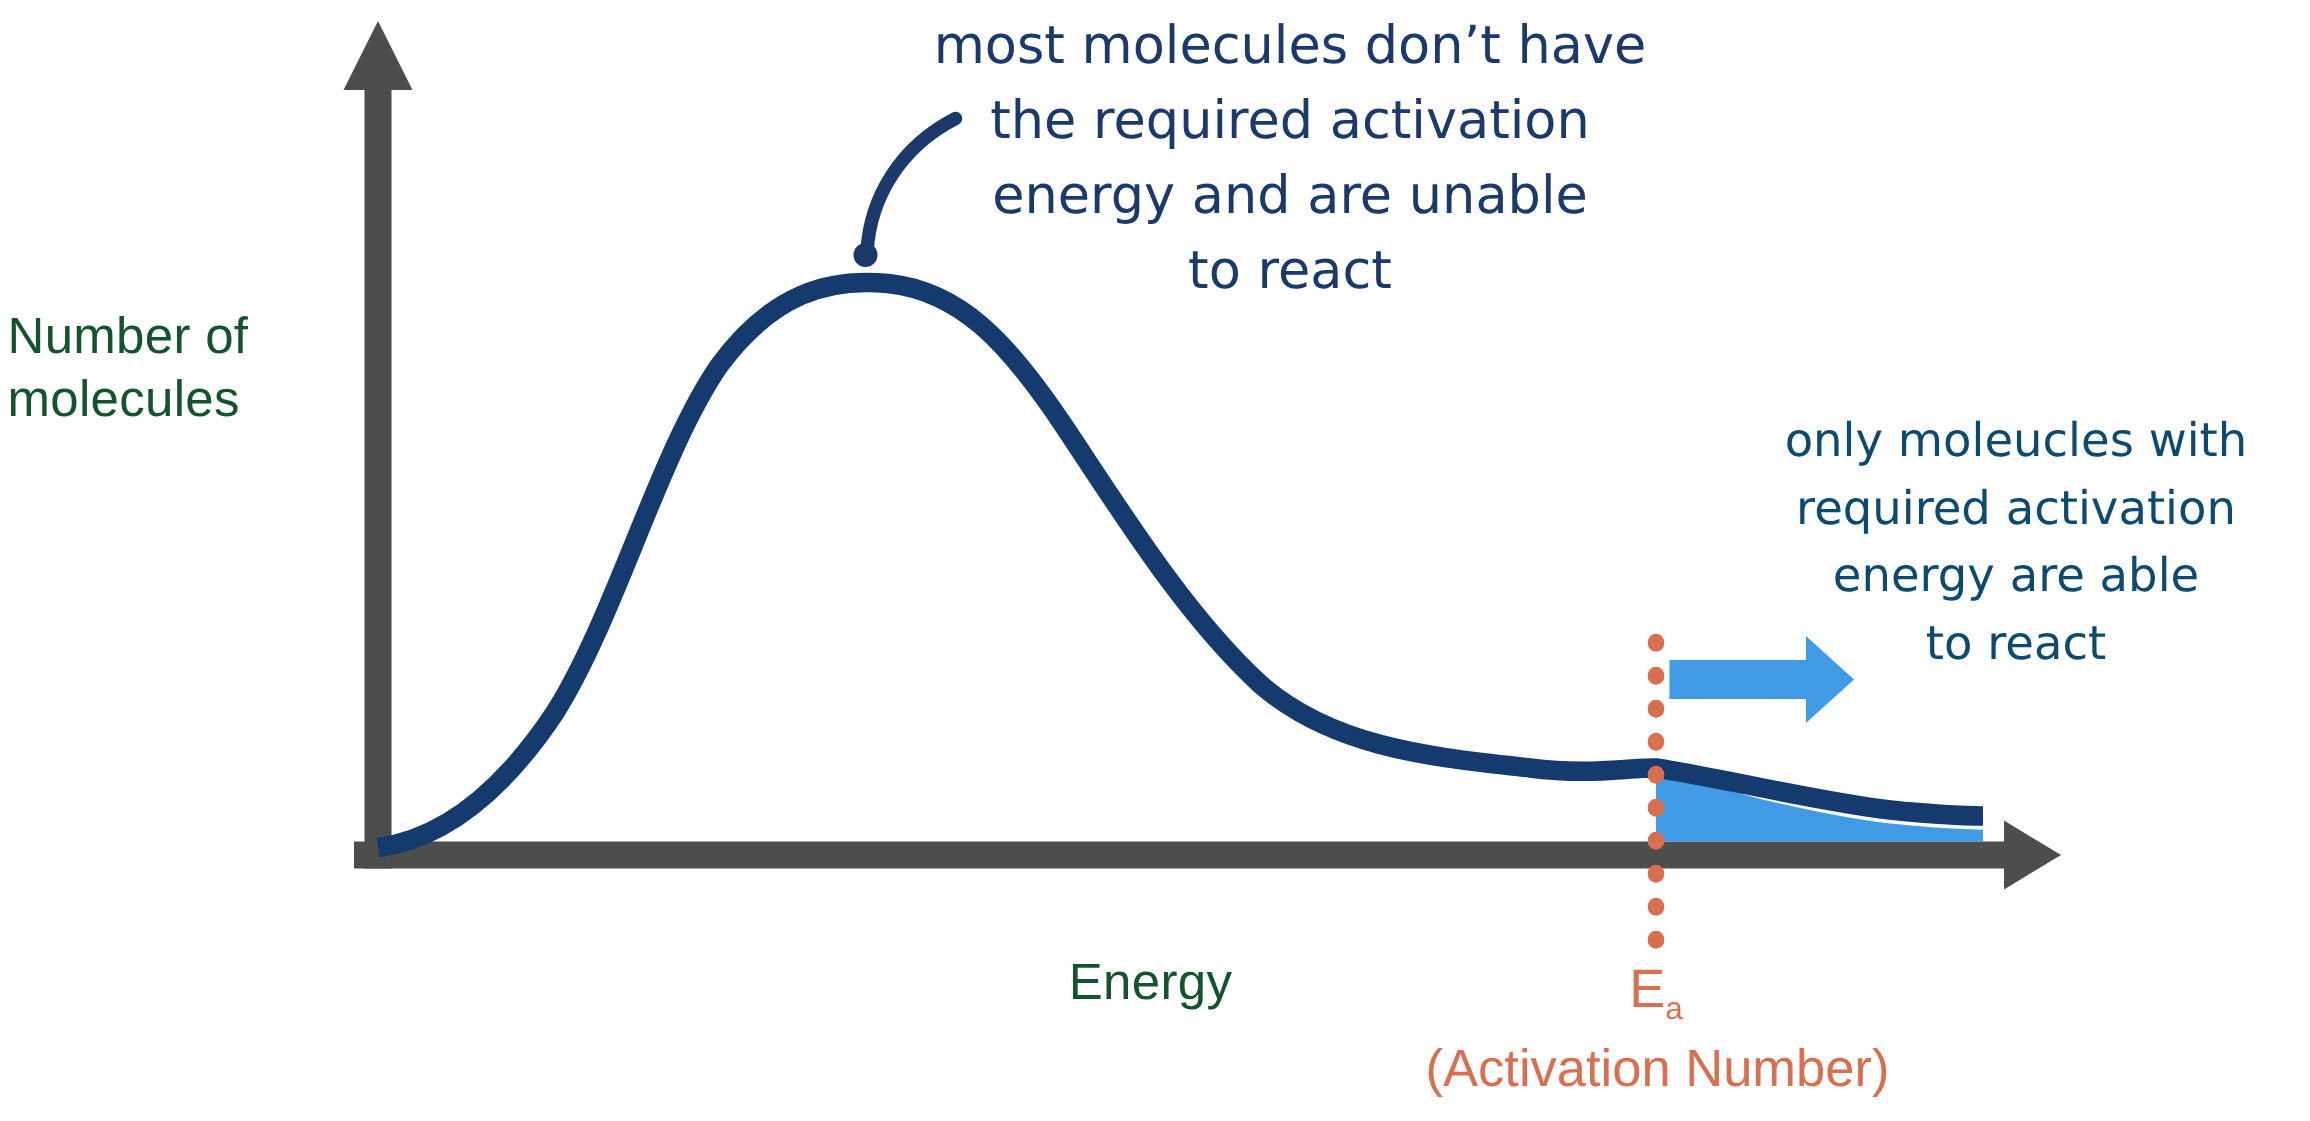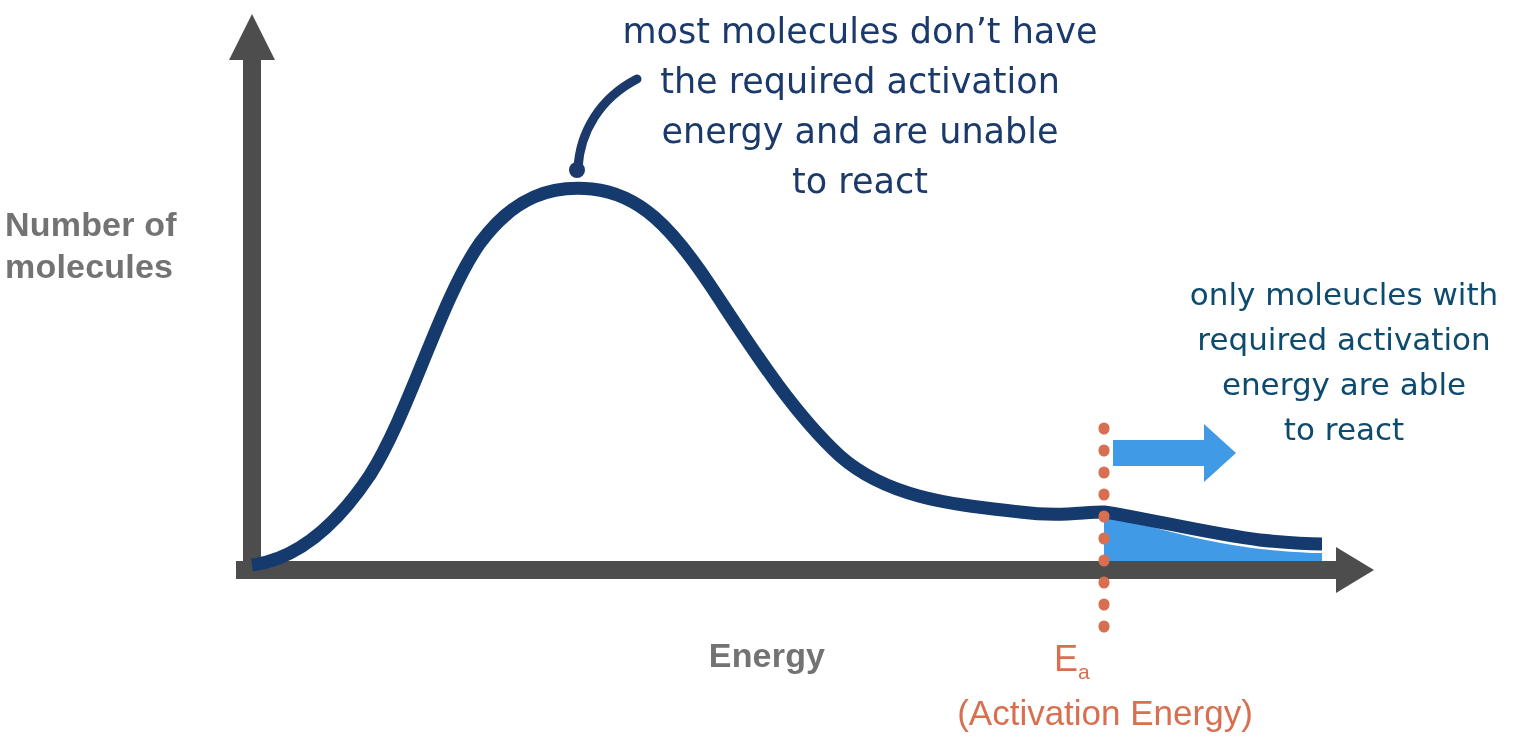--- a/index.html
+++ b/index.html
@@ -17,27 +17,26 @@
   }
   #chart-svg {
     position: absolute;
     left: 0;
     top: 0;
     width: 1540px;
     height: 747px;
   }
   .axis-label {
     position: absolute;
-    color: #737373;
+    color: #14532d;
     font-family: "Liberation Sans", sans-serif;
     font-size: 34px;
     line-height: 42px;
     letter-spacing: 0.2px;
     white-space: pre-line;
-    font-weight: bold;
   }
   #ylabel {
     left: 5px;
     top: 203px;
     width: 230px;
     text-align: left;
   }
   #xlabel {
     left: 592px;
     top: 634px;
@@ -70,20 +69,21 @@
   }
   .ea-label {
     position: absolute;
     color: #d86f50;
     font-family: "Liberation Sans", sans-serif;
   }
   #ea-symbol {
     left: 1054px;
     top: 640px;
     width: 100px;
+    text-align: center;
     font-size: 36px;
     line-height: 38px;
   }
   #ea-symbol .sub {
     font-size: 21px;
     vertical-align: sub;
     line-height: 1;
   }
   #ea-full {
     left: 880px;
@@ -147,15 +147,15 @@
 energy and are unable
 to react</div>
 
   <div class="callout" id="callout-right">only moleucles with
 required activation
 energy are able
 to react</div>
 
   <div class="ea-label" id="ea-symbol"><span>E</span><span class="sub">a</span></div>
 
-  <div class="ea-label" id="ea-full">(Activation Energy)</div>
+  <div class="ea-label" id="ea-full">(Activation Number)</div>
 
 </div>
 
 </body></html>

